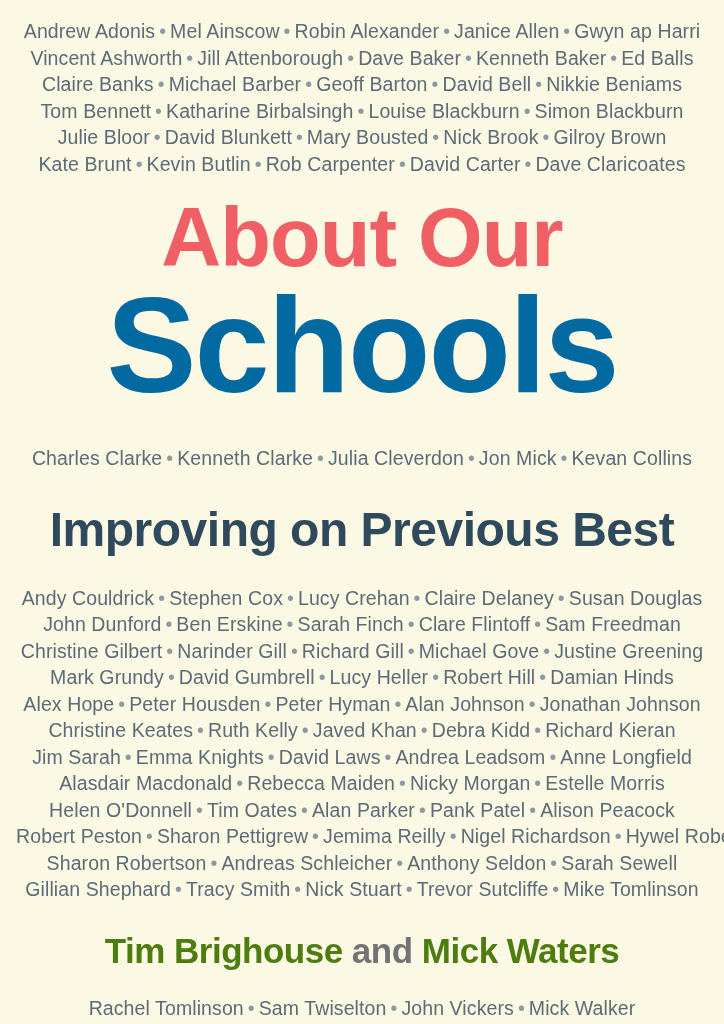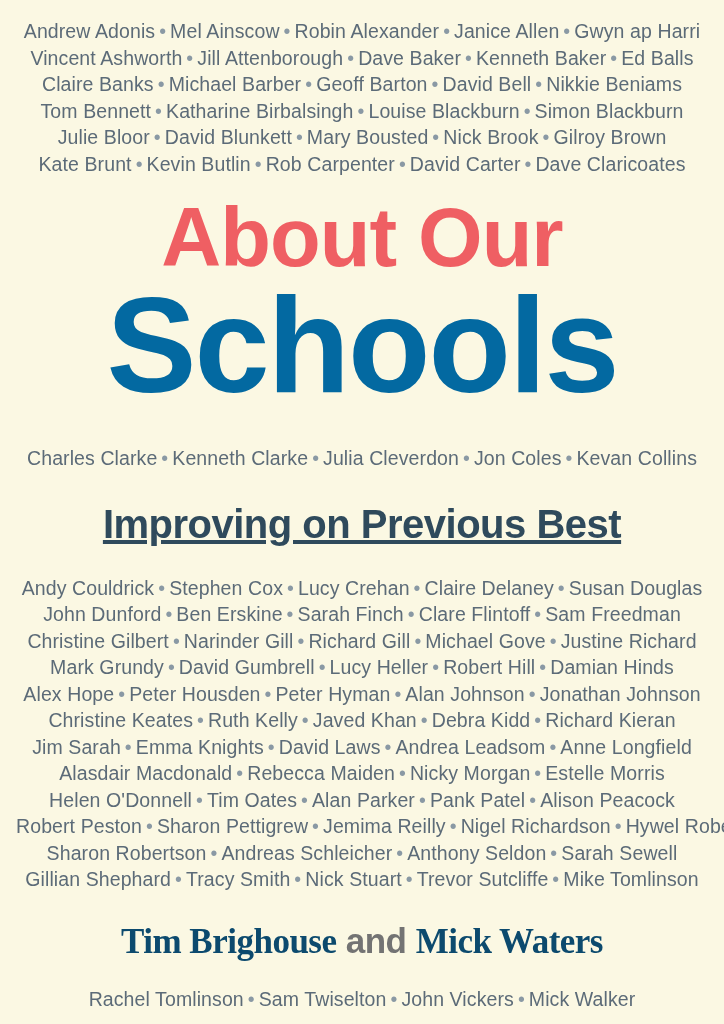--- a/index.html
+++ b/index.html
@@ -60,37 +60,36 @@
     font-weight: bold;
     line-height: 130px;
     letter-spacing: -2px;
   }
   .names-mid {
     margin-top: 34px;
   }
   .subtitle {
     text-align: center;
     color: #2f4a5c;
-    font-size: 40px;
+    font-size: 48px;
     font-weight: bold;
     letter-spacing: -0.5px;
     margin-top: 30px;
-    text-decoration: underline;
   }
   .names-main {
     margin-top: 28px;
   }
   .authors {
     text-align: center;
     margin-top: 28px;
     font-size: 35px;
     font-weight: bold;
     letter-spacing: -0.5px;
   }
-  .authors .a-name { color: #0c4a6e; font-family: Liberation Serif, serif; }
+  .authors .a-name { color: #4d7c0f; }
   .authors .a-and { color: #737373; }
   .names-bottom {
     margin-top: 24px;
   }
   .spacer { flex: 1 1 auto; }
 </style>
 </head>
 <body>
 
 <div class="cover">
@@ -103,29 +102,29 @@
       <span class="row"><span>Julie Bloor</span><span class="sep">•</span><span>David Blunkett</span><span class="sep">•</span><span>Mary Bousted</span><span class="sep">•</span><span>Nick Brook</span><span class="sep">•</span><span>Gilroy Brown</span></span>
       <span class="row"><span>Kate Brunt</span><span class="sep">•</span><span>Kevin Butlin</span><span class="sep">•</span><span>Rob Carpenter</span><span class="sep">•</span><span>David Carter</span><span class="sep">•</span><span>Dave Claricoates</span></span>
     </div>
 
   <div class="title-area">
     <div class="title-line1">About Our</div>
     <div class="title-line2">Schools</div>
   </div>
 
   <div class="names-block names-mid">
-      <span class="row"><span>Charles Clarke</span><span class="sep">•</span><span>Kenneth Clarke</span><span class="sep">•</span><span>Julia Cleverdon</span><span class="sep">•</span><span>Jon Coles</span><span class="sep">•</span><span>Kevan Collins</span></span>
+      <span class="row"><span>Charles Clarke</span><span class="sep">•</span><span>Kenneth Clarke</span><span class="sep">•</span><span>Julia Cleverdon</span><span class="sep">•</span><span>Jon Mick</span><span class="sep">•</span><span>Kevan Collins</span></span>
     </div>
 
   <div class="subtitle">Improving on Previous Best</div>
 
   <div class="names-block names-main">
       <span class="row"><span>Andy Couldrick</span><span class="sep">•</span><span>Stephen Cox</span><span class="sep">•</span><span>Lucy Crehan</span><span class="sep">•</span><span>Claire Delaney</span><span class="sep">•</span><span>Susan Douglas</span></span>
       <span class="row"><span>John Dunford</span><span class="sep">•</span><span>Ben Erskine</span><span class="sep">•</span><span>Sarah Finch</span><span class="sep">•</span><span>Clare Flintoff</span><span class="sep">•</span><span>Sam Freedman</span></span>
-      <span class="row"><span>Christine Gilbert</span><span class="sep">•</span><span>Narinder Gill</span><span class="sep">•</span><span>Richard Gill</span><span class="sep">•</span><span>Michael Gove</span><span class="sep">•</span><span>Justine Richard</span></span>
+      <span class="row"><span>Christine Gilbert</span><span class="sep">•</span><span>Narinder Gill</span><span class="sep">•</span><span>Richard Gill</span><span class="sep">•</span><span>Michael Gove</span><span class="sep">•</span><span>Justine Greening</span></span>
       <span class="row"><span>Mark Grundy</span><span class="sep">•</span><span>David Gumbrell</span><span class="sep">•</span><span>Lucy Heller</span><span class="sep">•</span><span>Robert Hill</span><span class="sep">•</span><span>Damian Hinds</span></span>
       <span class="row"><span>Alex Hope</span><span class="sep">•</span><span>Peter Housden</span><span class="sep">•</span><span>Peter Hyman</span><span class="sep">•</span><span>Alan Johnson</span><span class="sep">•</span><span>Jonathan Johnson</span></span>
       <span class="row"><span>Christine Keates</span><span class="sep">•</span><span>Ruth Kelly</span><span class="sep">•</span><span>Javed Khan</span><span class="sep">•</span><span>Debra Kidd</span><span class="sep">•</span><span>Richard Kieran</span></span>
       <span class="row"><span>Jim Sarah</span><span class="sep">•</span><span>Emma Knights</span><span class="sep">•</span><span>David Laws</span><span class="sep">•</span><span>Andrea Leadsom</span><span class="sep">•</span><span>Anne Longfield</span></span>
       <span class="row"><span>Alasdair Macdonald</span><span class="sep">•</span><span>Rebecca Maiden</span><span class="sep">•</span><span>Nicky Morgan</span><span class="sep">•</span><span>Estelle Morris</span></span>
       <span class="row"><span>Helen O'Donnell</span><span class="sep">•</span><span>Tim Oates</span><span class="sep">•</span><span>Alan Parker</span><span class="sep">•</span><span>Pank Patel</span><span class="sep">•</span><span>Alison Peacock</span></span>
       <span class="row"><span>Robert Peston</span><span class="sep">•</span><span>Sharon Pettigrew</span><span class="sep">•</span><span>Jemima Reilly</span><span class="sep">•</span><span>Nigel Richardson</span><span class="sep">•</span><span>Hywel Roberts</span></span>
       <span class="row"><span>Sharon Robertson</span><span class="sep">•</span><span>Andreas Schleicher</span><span class="sep">•</span><span>Anthony Seldon</span><span class="sep">•</span><span>Sarah Sewell</span></span>
       <span class="row"><span>Gillian Shephard</span><span class="sep">•</span><span>Tracy Smith</span><span class="sep">•</span><span>Nick Stuart</span><span class="sep">•</span><span>Trevor Sutcliffe</span><span class="sep">•</span><span>Mike Tomlinson</span></span>
     </div>

